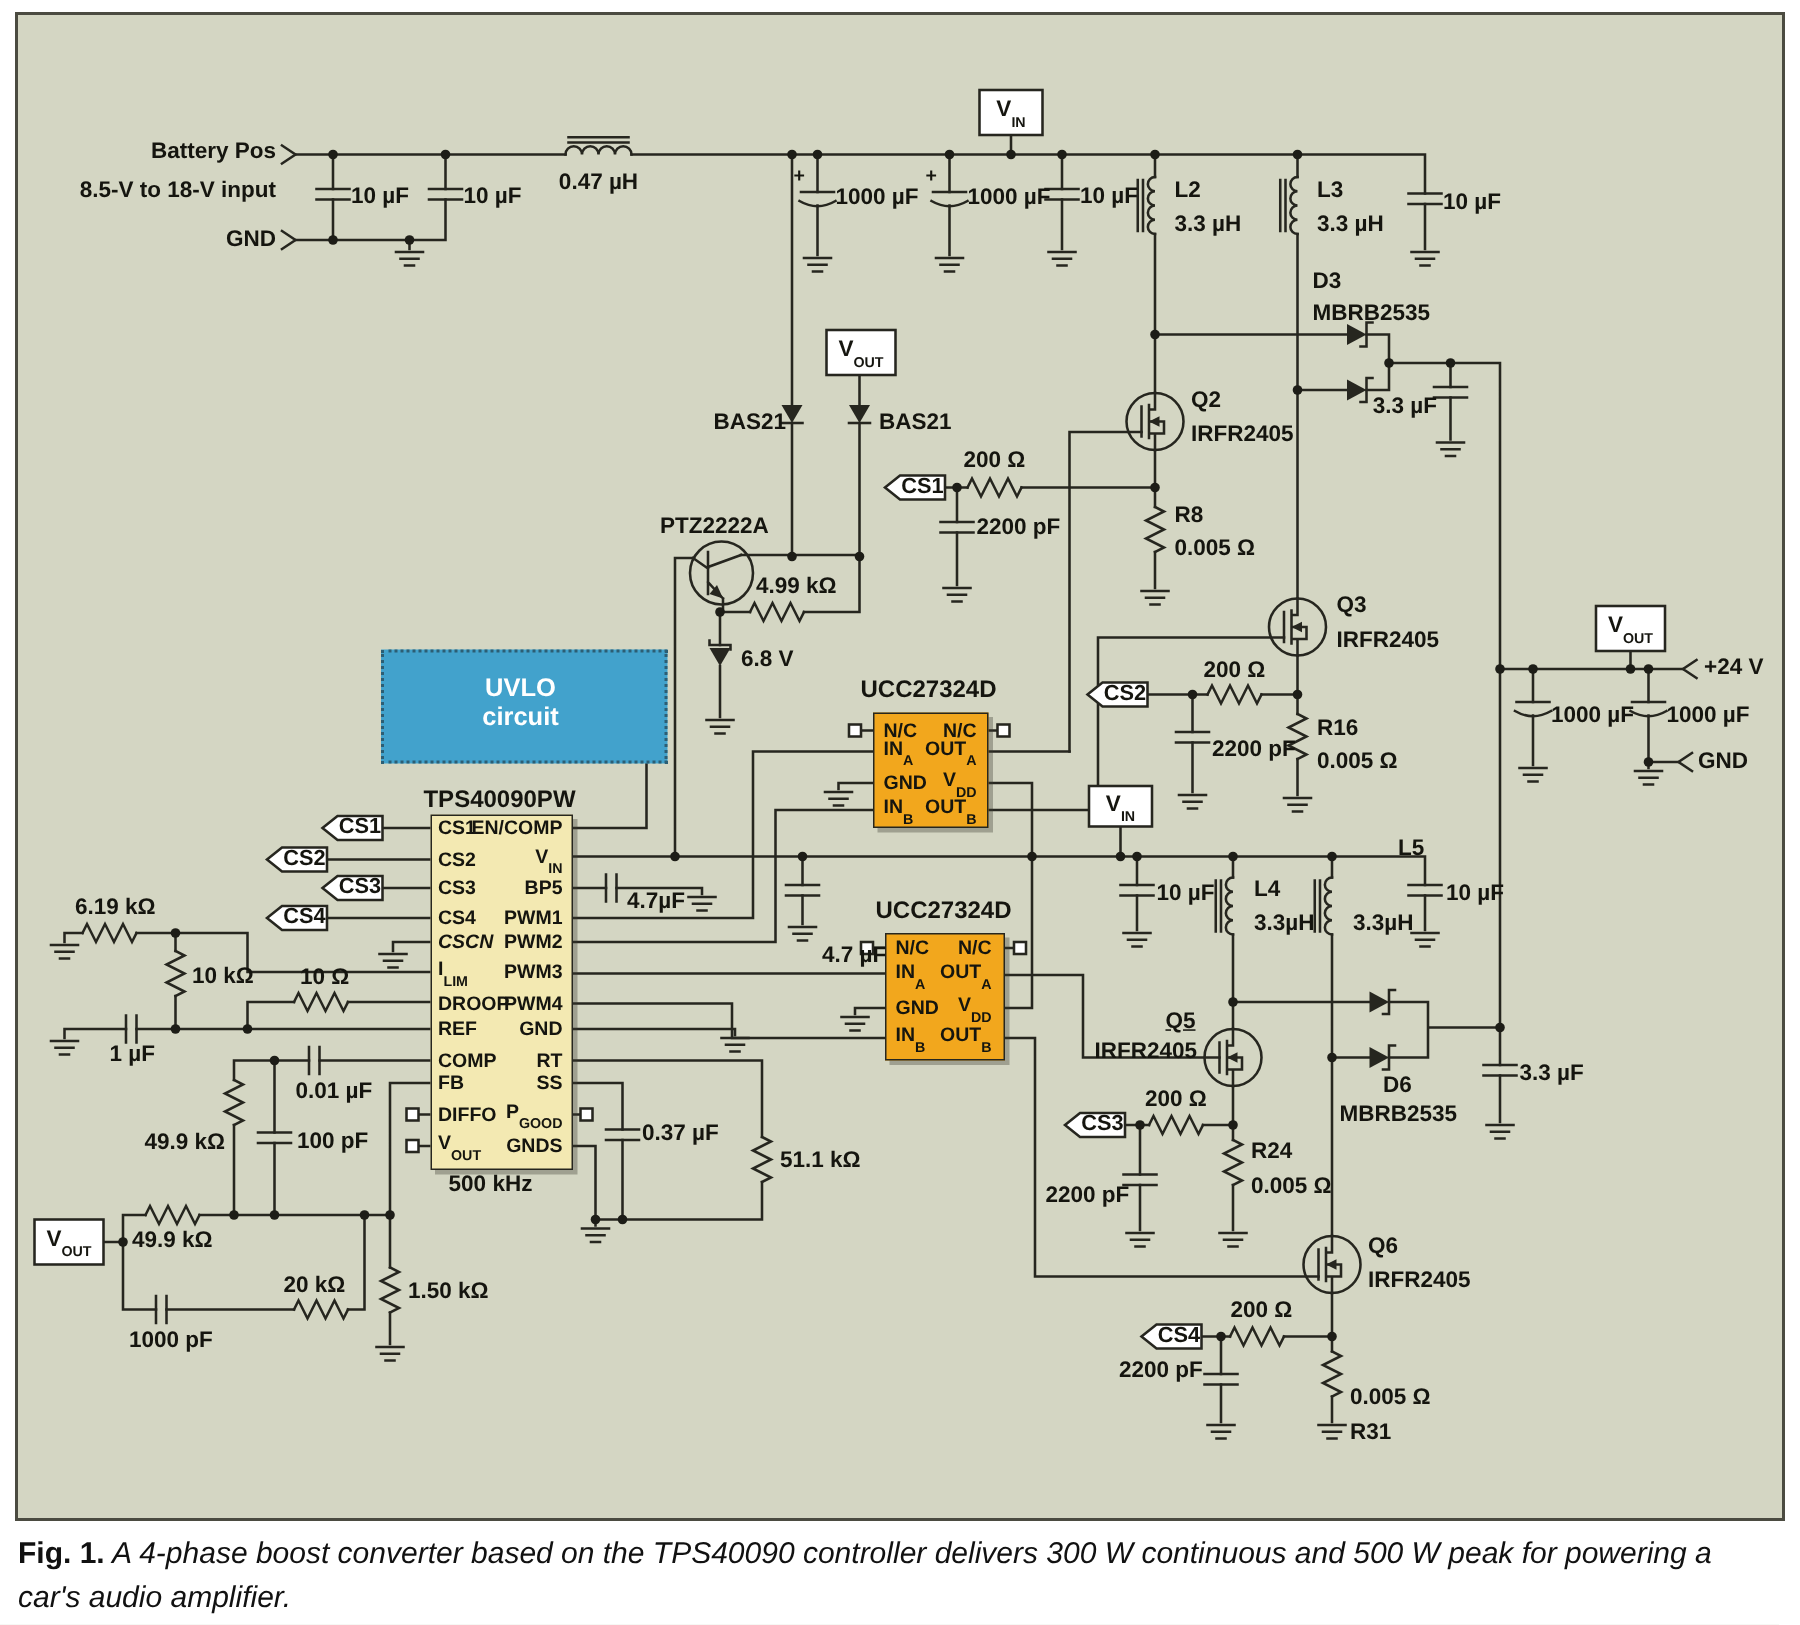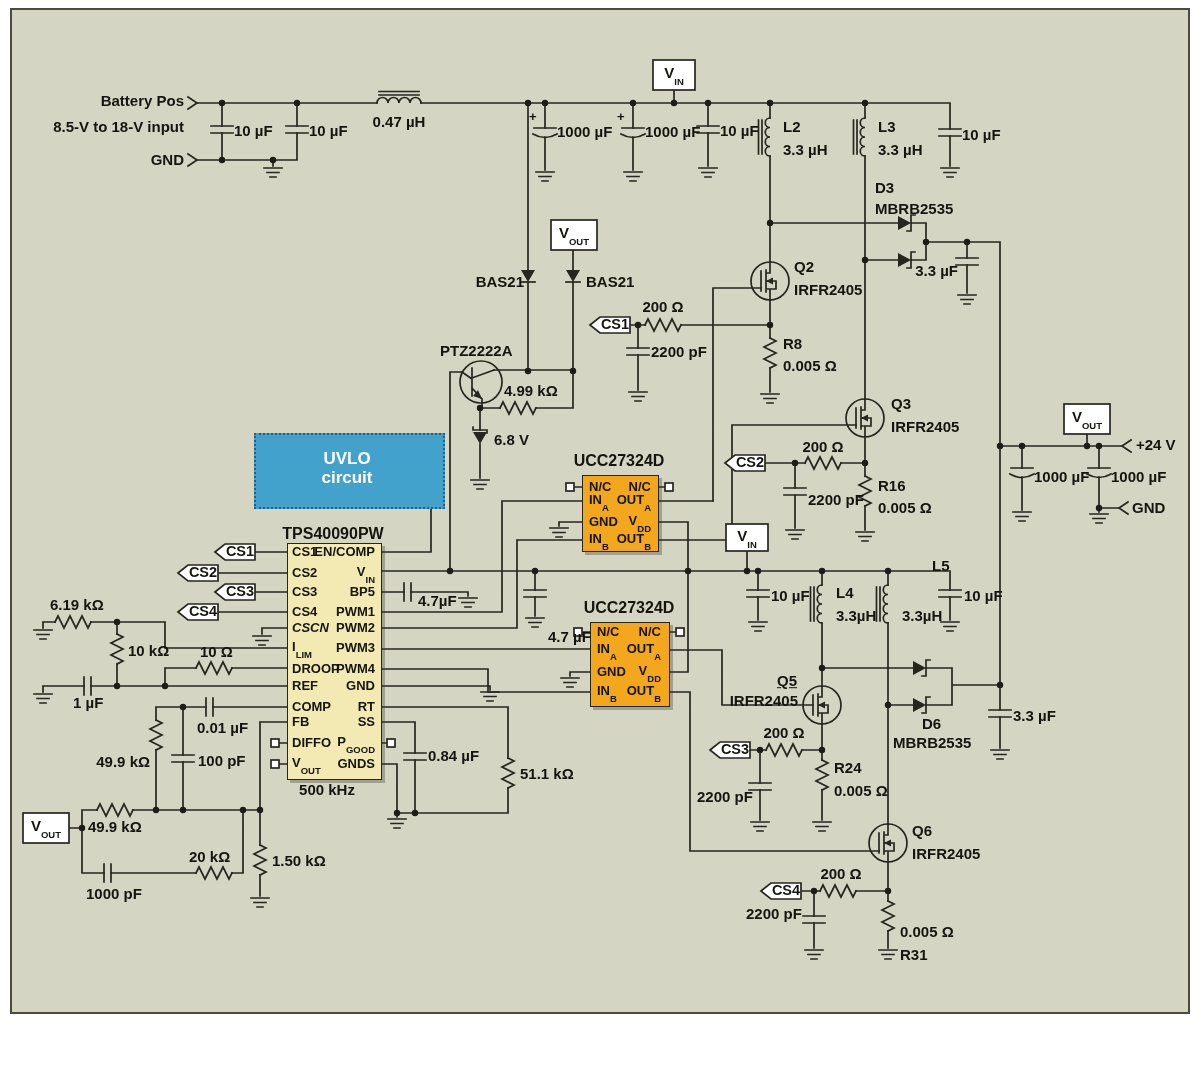--- a/index.html
+++ b/index.html
@@ -376,21 +376,21 @@
       <div class="lbl" style="left: 128px; top: 651px;"><span>10 kΩ</span></div>
       <div class="lbl" style="left: 200px; top: 652px;"><span>10 Ω</span></div>
       <div class="lbl" style="left: 73px; top: 703px;"><span>1 µF</span></div>
       <div class="lbl" style="left: 197px; top: 728px;"><span>0.01 µF</span></div>
       <div class="lbl" style="left: 198px; top: 761px;"><span>100 pF</span></div>
       <div class="lbl a-r" style="left: 150px; top: 762px;"><span>49.9 kΩ</span></div>
       <div class="lbl" style="left: 88px; top: 827px;"><span>49.9 kΩ</span></div>
       <div class="lbl" style="left: 189px; top: 857px;"><span>20 kΩ</span></div>
       <div class="lbl" style="left: 86px; top: 894px;"><span>1000 pF</span></div>
       <div class="lbl" style="left: 272px; top: 861px;"><span>1.50 kΩ</span></div>
-      <div class="lbl" style="left: 428px; top: 756px;"><span>0.84 µF</span></div>
+      <div class="lbl" style="left: 428px; top: 756px;"><span>0.37 µF</span></div>
       <div class="lbl" style="left: 520px; top: 774px;"><span>51.1 kΩ</span></div>
       <div class="lbl" style="left: 418px; top: 601px;"><span>4.7µF</span></div>
       <div class="lbl" style="left: 548px; top: 589px; margin-top: 48px;"><span>4.7 µF</span></div>
       <div class="lbl" style="left: 771px; top: 596px;"><span>10 µF</span></div>
       <div class="lbl" style="left: 836px; top: 593px;"><span>L4</span></div>
       <div class="lbl" style="left: 836px; top: 616px;"><span>3.3µH</span></div>
       <div class="lbl" style="left: 902px; top: 566px; margin-left: 30px;"><span>L5</span></div>
       <div class="lbl" style="left: 902px; top: 616px;"><span>3.3µH</span></div>
       <div class="lbl" style="left: 964px; top: 596px;"><span>10 µF</span></div>
       <div class="lbl a-r" style="left: 797px; top: 681px; text-decoration: underline;"><span>Q5</span></div>
@@ -456,13 +456,16 @@
       <div class="lbl pin" style="left: 597px; top: 632px;"><span>N/C</span></div>
       <div class="lbl pin" style="left: 597px; top: 650px;"><span>IN</span><sub>A</sub></div>
       <div class="lbl pin" style="left: 597px; top: 672px;"><span>GND</span></div>
       <div class="lbl pin" style="left: 597px; top: 692px;"><span>IN</span><sub>B</sub></div>
       <div class="lbl pin a-r" style="left: 661px; top: 632px;"><span>N/C</span></div>
       <div class="lbl pin a-r" style="left: 661px; top: 650px;"><span>OUT</span><sub>A</sub></div>
       <div class="lbl pin a-r" style="left: 661px; top: 672px;"><span>V</span><sub>DD</sub></div>
       <div class="lbl pin a-r" style="left: 661px; top: 692px;"><span>OUT</span><sub>B</sub></div>
     </div>
 
+  <div id="caption">
+    <span class="fig">Fig. 1.</span><span class="cap"> A 4-phase boost converter based on the TPS40090 controller delivers 300 W continuous and 500 W peak for powering a car's audio amplifier.</span>
+  </div>
 </div>
 
 </body></html>

